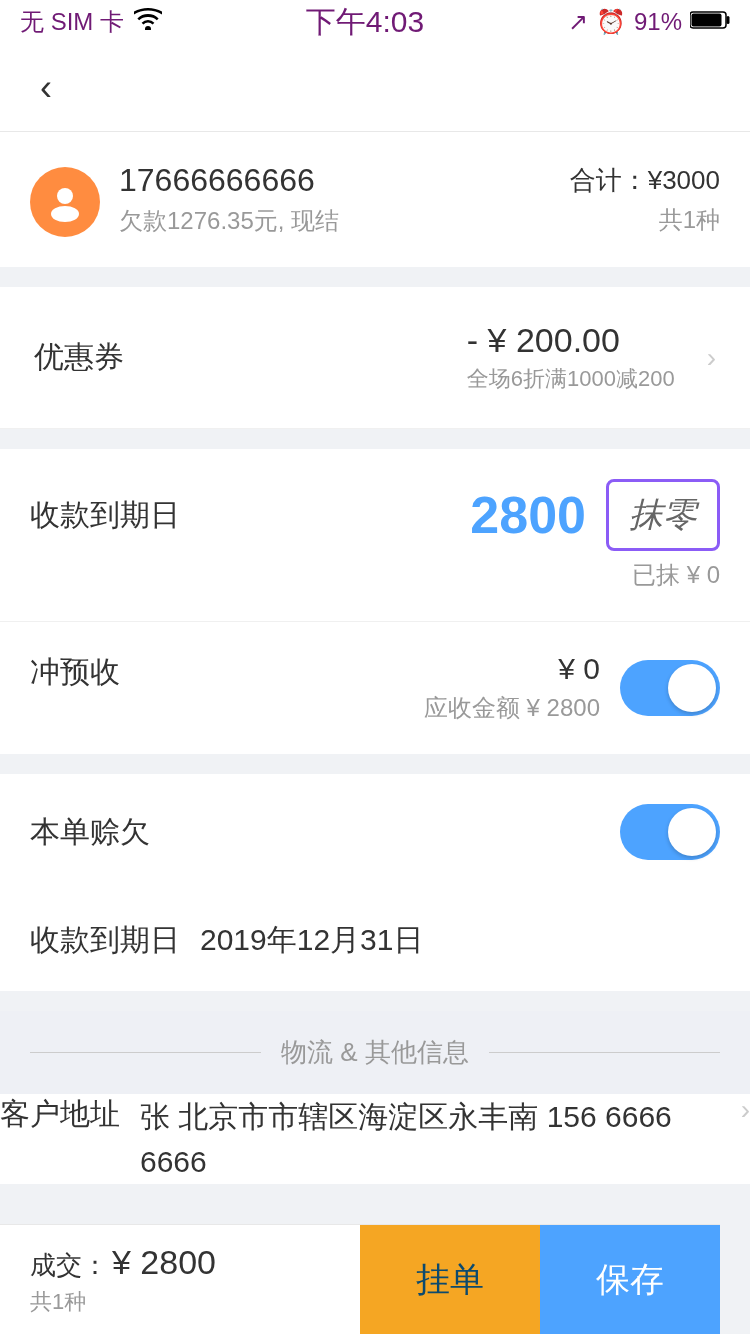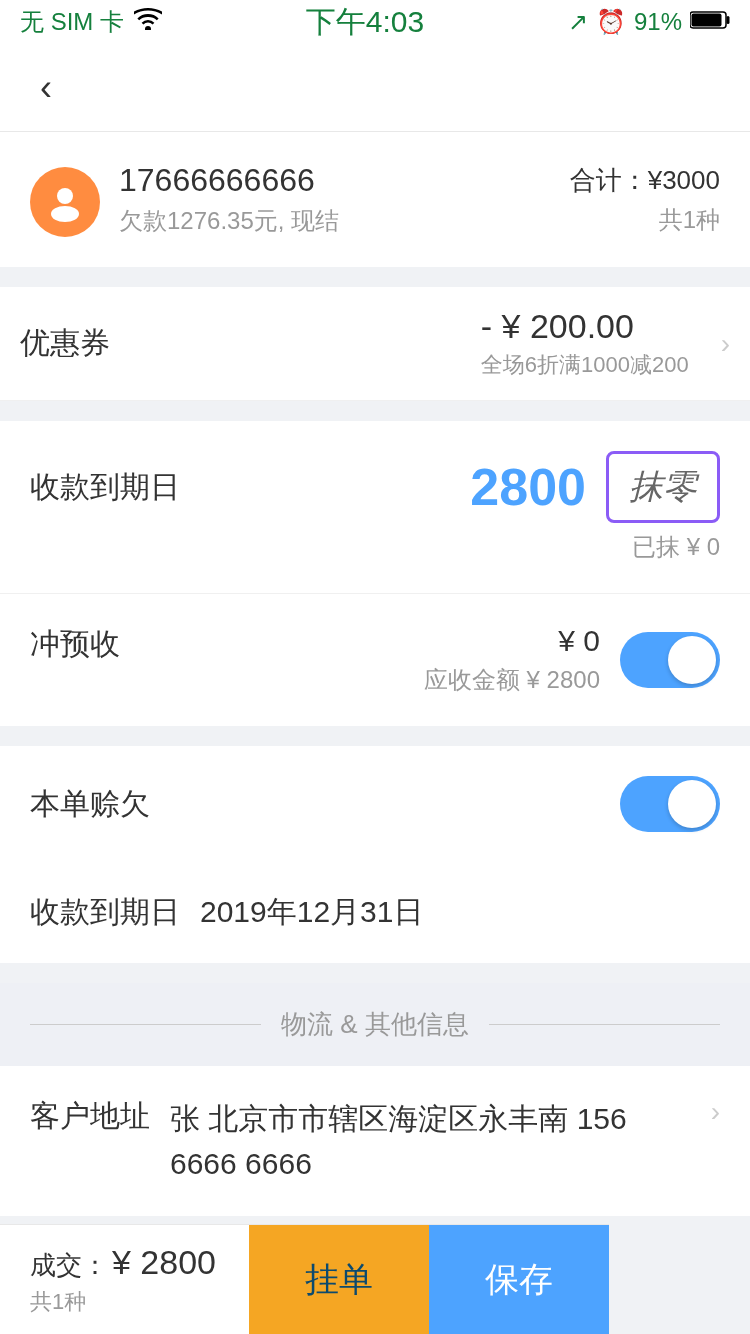--- a/index.html
+++ b/index.html
@@ -17,21 +17,21 @@
     
     .status-bar {
       width: 100%;
       height: 44px;
       background: #fff;
       display: flex;
       align-items: center;
       justify-content: space-between;
       padding: 0 20px;
       font-size: 24px;
-      color: #15803d;
+      color: #701a75;
     }
     .status-left { display: flex; align-items: center; gap: 10px; }
     .status-center { font-size: 30px; font-weight: 500; }
     .status-right { display: flex; align-items: center; gap: 8px; font-size: 24px; }
 
     
     .nav-bar {
       width: 100%;
       height: 88px;
       background: #fff;
@@ -112,21 +112,21 @@
 
     
     .section-divider {
       height: 20px;
       background: #f0f2f5;
     }
 
     
     .row-item {
       background: #fff;
-      padding: 20px;
+      padding: 34px;
       display: flex;
       align-items: center;
       justify-content: space-between;
       border-bottom: 1px solid #f0f0f0;
     }
     .row-label {
       font-size: 30px;
       color: #333;
     }
     .row-right {
@@ -262,21 +262,20 @@
     }
     .divider-text {
       font-size: 26px;
       color: #999;
       margin: 0 20px;
     }
 
     
     .address-section {
       background: #fff;
-      padding: 30px;
       display: flex;
       align-items: flex-start;
       justify-content: space-between;
     }
     .address-label {
       font-size: 30px;
       color: #333;
       min-width: 120px;
     }
     .address-value {
@@ -284,21 +283,21 @@
       color: #333;
       flex: 1;
       margin: 0 20px;
       line-height: 1.5;
     }
 
     
     .bottom-bar {
       position: fixed;
       bottom: 0;
-      width: 609px;
+      width: 720px;
       height: 110px;
       background: #fff;
       display: flex;
       align-items: center;
       border-top: 1px solid #e8e8e8;
     }
     .bottom-summary {
       flex: 1;
       padding: 0 30px;
     }

